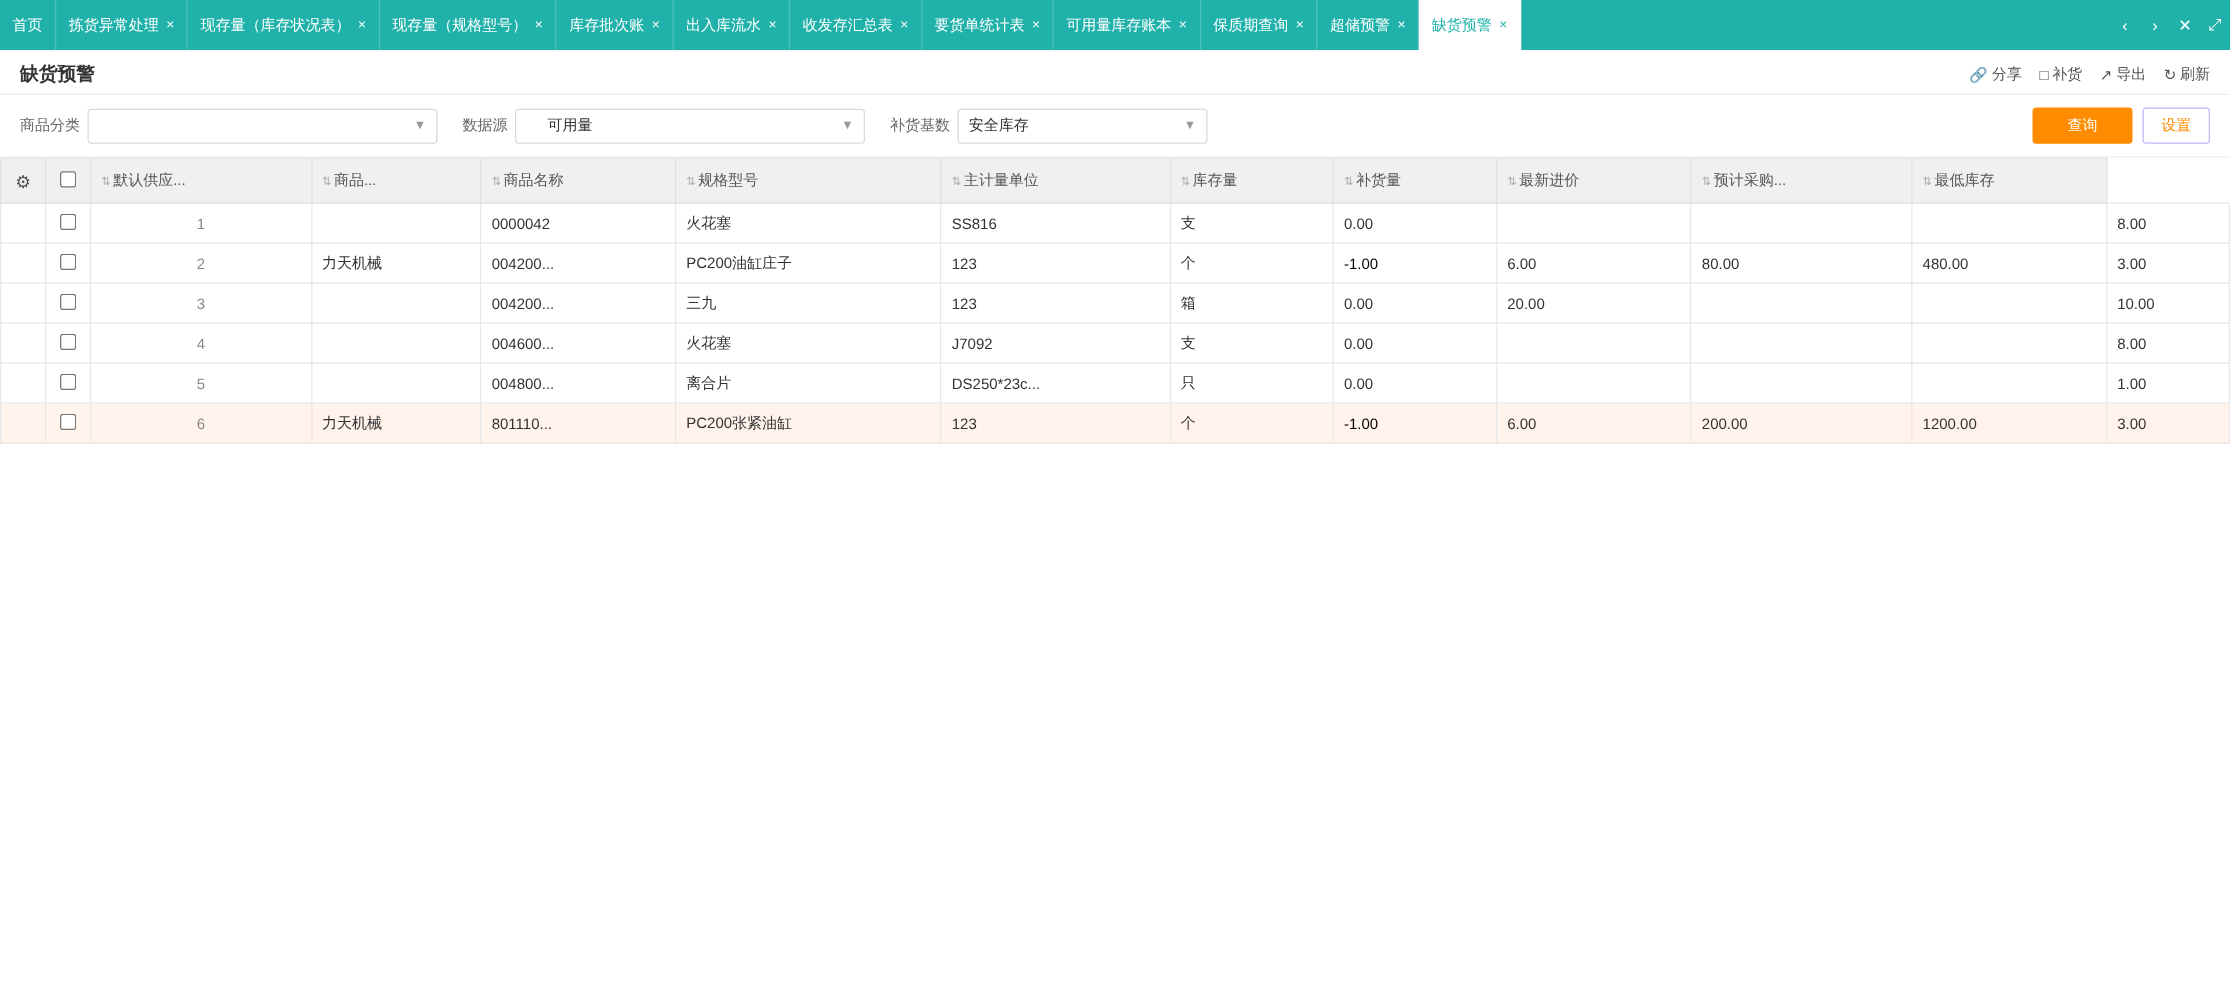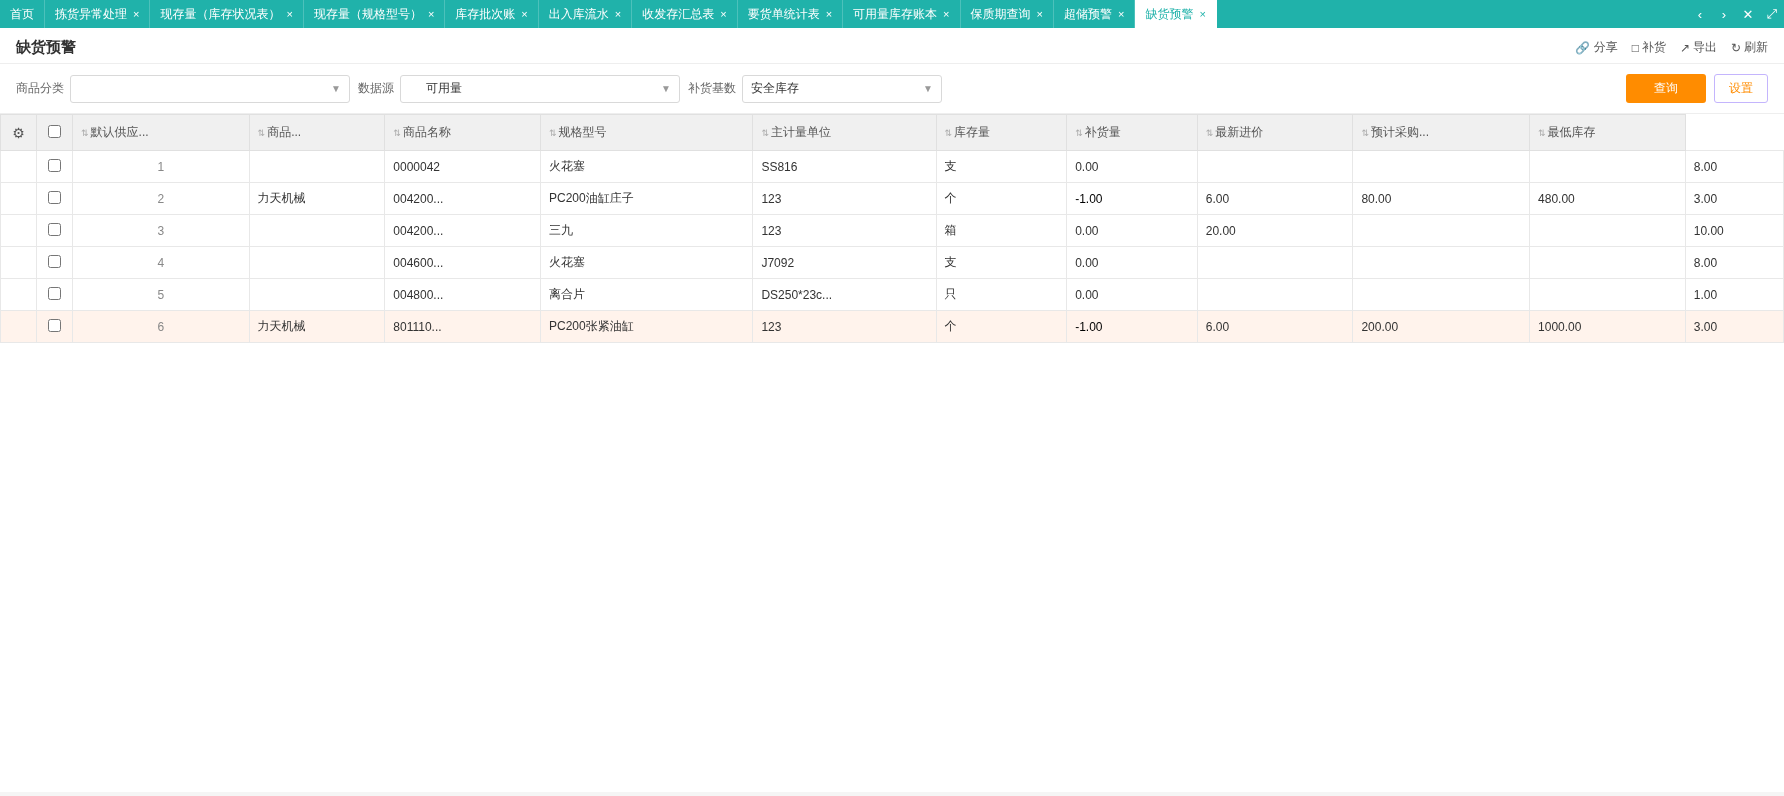--- a/index.html
+++ b/index.html
@@ -3,21 +3,21 @@
   <meta charset="utf-8">
   <style>
     * { box-sizing: border-box; margin: 0; padding: 0; }
     body { font-family: 'Microsoft YaHei', Arial, sans-serif; font-size: 12px; background: #f5f5f5; color: #333; overflow: hidden; }
 
     
     .tab-bar {
       display: flex;
       align-items: center;
       background: #20b2aa;
-      height: 28px;
+      height: 40px;
       overflow: hidden;
       flex-shrink: 0;
     }
     .tab-item {
       display: flex;
       align-items: center;
       padding: 0 10px;
       height: 100%;
       color: #fff;
       font-size: 12px;
@@ -86,21 +86,21 @@
       align-items: center;
       gap: 3px;
       cursor: pointer;
     }
 
     
     .filter-row {
       display: flex;
       align-items: center;
       padding: 10px 16px;
-      gap: 8px;
+      gap: 20px;
       border-bottom: 1px solid #eee;
     }
     .filter-group {
       display: flex;
       align-items: center;
       gap: 6px;
     }
     .filter-label {
       color: #666;
       white-space: nowrap;
@@ -461,19 +461,19 @@
     <td class="td-center"><input type="checkbox" style=""></td>
     <td class="td-center" style="color:#888">6</td>
     <td>力天机械</td>
     <td>801110...</td>
     <td>PC200张紧油缸</td>
     <td>123</td>
     <td>个</td>
     <td class="td-right neg">-1.00</td>
     <td class="td-right">6.00</td>
     <td class="td-right">200.00</td>
-    <td class="td-right">1000.00</td>
+    <td class="td-right">1200.00</td>
     <td class="td-right">3.00</td>
   </tr>
         </tbody>
     </table>
   </div>
 </div>
 
 </body></html>

